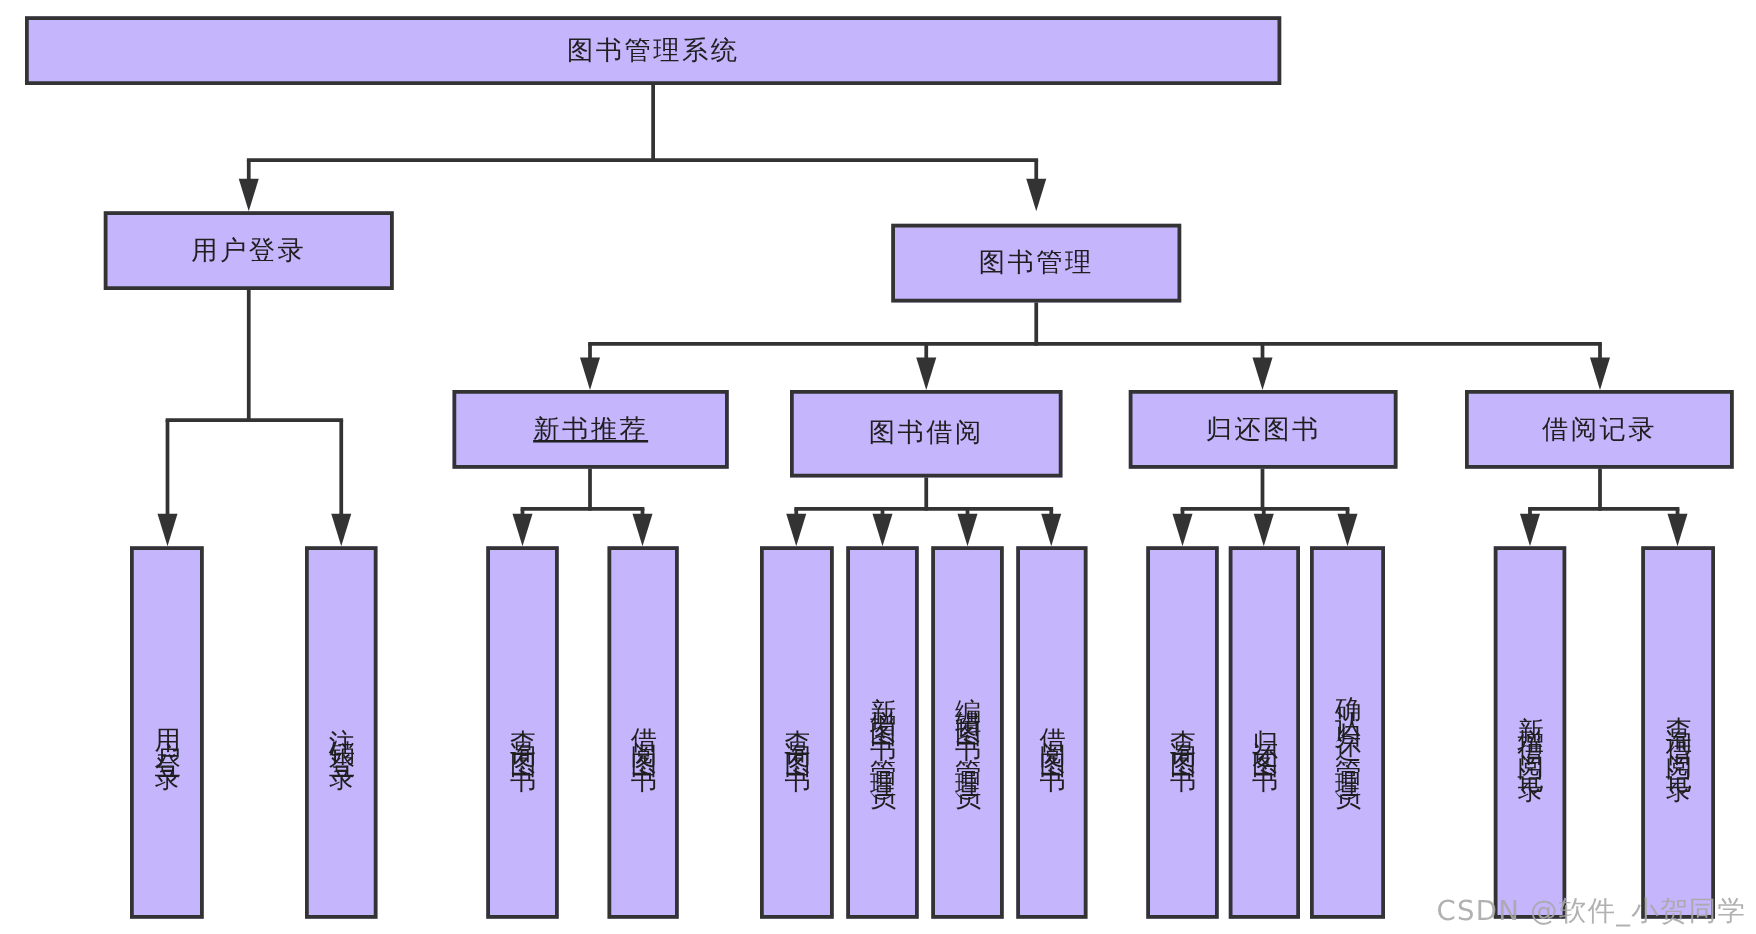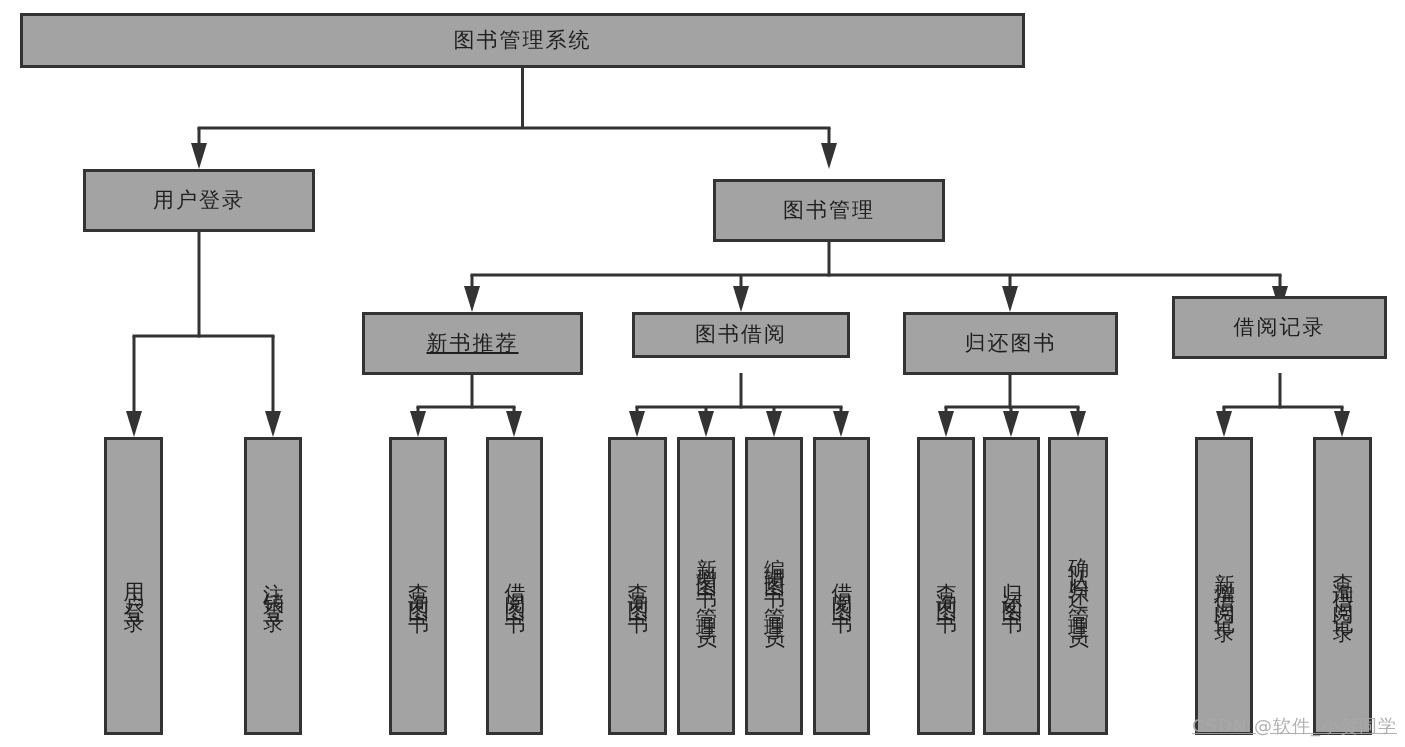--- a/index.html
+++ b/index.html
@@ -19,21 +19,21 @@
     position: absolute;
     left: 0; top: 0;
     width: 1405px;
     height: 747px;
     z-index: 1;
   }
   .node {
     position: absolute;
     box-sizing: border-box;
     border: 3px solid #333333;
-    background: #a3a3a3;
+    background: #c4b5fd;
     display: flex;
     align-items: center;
     justify-content: center;
     color: #1f1f1f;
     font-size: 21px;
     letter-spacing: 2px;
     z-index: 2;
     text-align: center;
     line-height: 1.2;
   }
@@ -43,48 +43,47 @@
     letter-spacing: 10px;
     font-size: 21px;
     line-height: 1;
     padding: 4px 0;
   }
   
   .n-root  { left: 20px;  top: 13px;  width: 1005px; height: 55px; }
   .n-l2a   { left: 83px;  top: 169px; width: 232px;  height: 63px; }
   .n-l2b   { left: 713px; top: 179px; width: 232px;  height: 63px; }
   .n-l3a   { left: 362px; top: 312px; width: 221px;  height: 63px; text-decoration: underline; }
-  .n-l3b   { left: 632px; top: 312px; width: 218px;  height: 46px; }
+  .n-l3b   { left: 632px; top: 312px; width: 218px;  height: 70px; }
   .n-l3c   { left: 903px; top: 312px; width: 215px;  height: 63px; }
-  .n-l3d   { left: 1172px;top: 296px; width: 215px;  height: 63px; }
+  .n-l3d   { left: 1172px;top: 312px; width: 215px;  height: 63px; }
   
   .lf { top: 437px; height: 298px; }
   .n-a1 { left: 104px;  width: 59px; }
   .n-a2 { left: 244px;  width: 58px; }
   .n-b1 { left: 389px;  width: 58px; }
   .n-b2 { left: 486px;  width: 57px; }
   .n-c1 { left: 608px;  width: 59px; }
   .n-c2 { left: 677px;  width: 58px; }
   .n-c3 { left: 745px;  width: 58px; }
   .n-c4 { left: 813px;  width: 57px; }
   .n-d1 { left: 917px;  width: 58px; }
   .n-d2 { left: 983px;  width: 57px; }
   .n-d3 { left: 1048px; width: 60px; }
   .n-e1 { left: 1195px; width: 58px; }
   .n-e2 { left: 1313px; width: 59px; }
   #watermark {
     position: absolute;
     right: 8px;
     top: 714px;
     z-index: 3;
-    font-size: 18px;
+    font-size: 22px;
     color: rgba(168,168,168,0.9);
     letter-spacing: 1px;
     white-space: nowrap;
-    text-decoration: underline;
   }
 </style>
 </head>
 <body>
 
 <div id="stage">
 
   <svg id="connectors" viewBox="0 0 1405 747" xmlns="http://www.w3.org/2000/svg" stroke="#333333" stroke-width="3" fill="none">
 
     <path d="M522.5 66 V128"></path>

